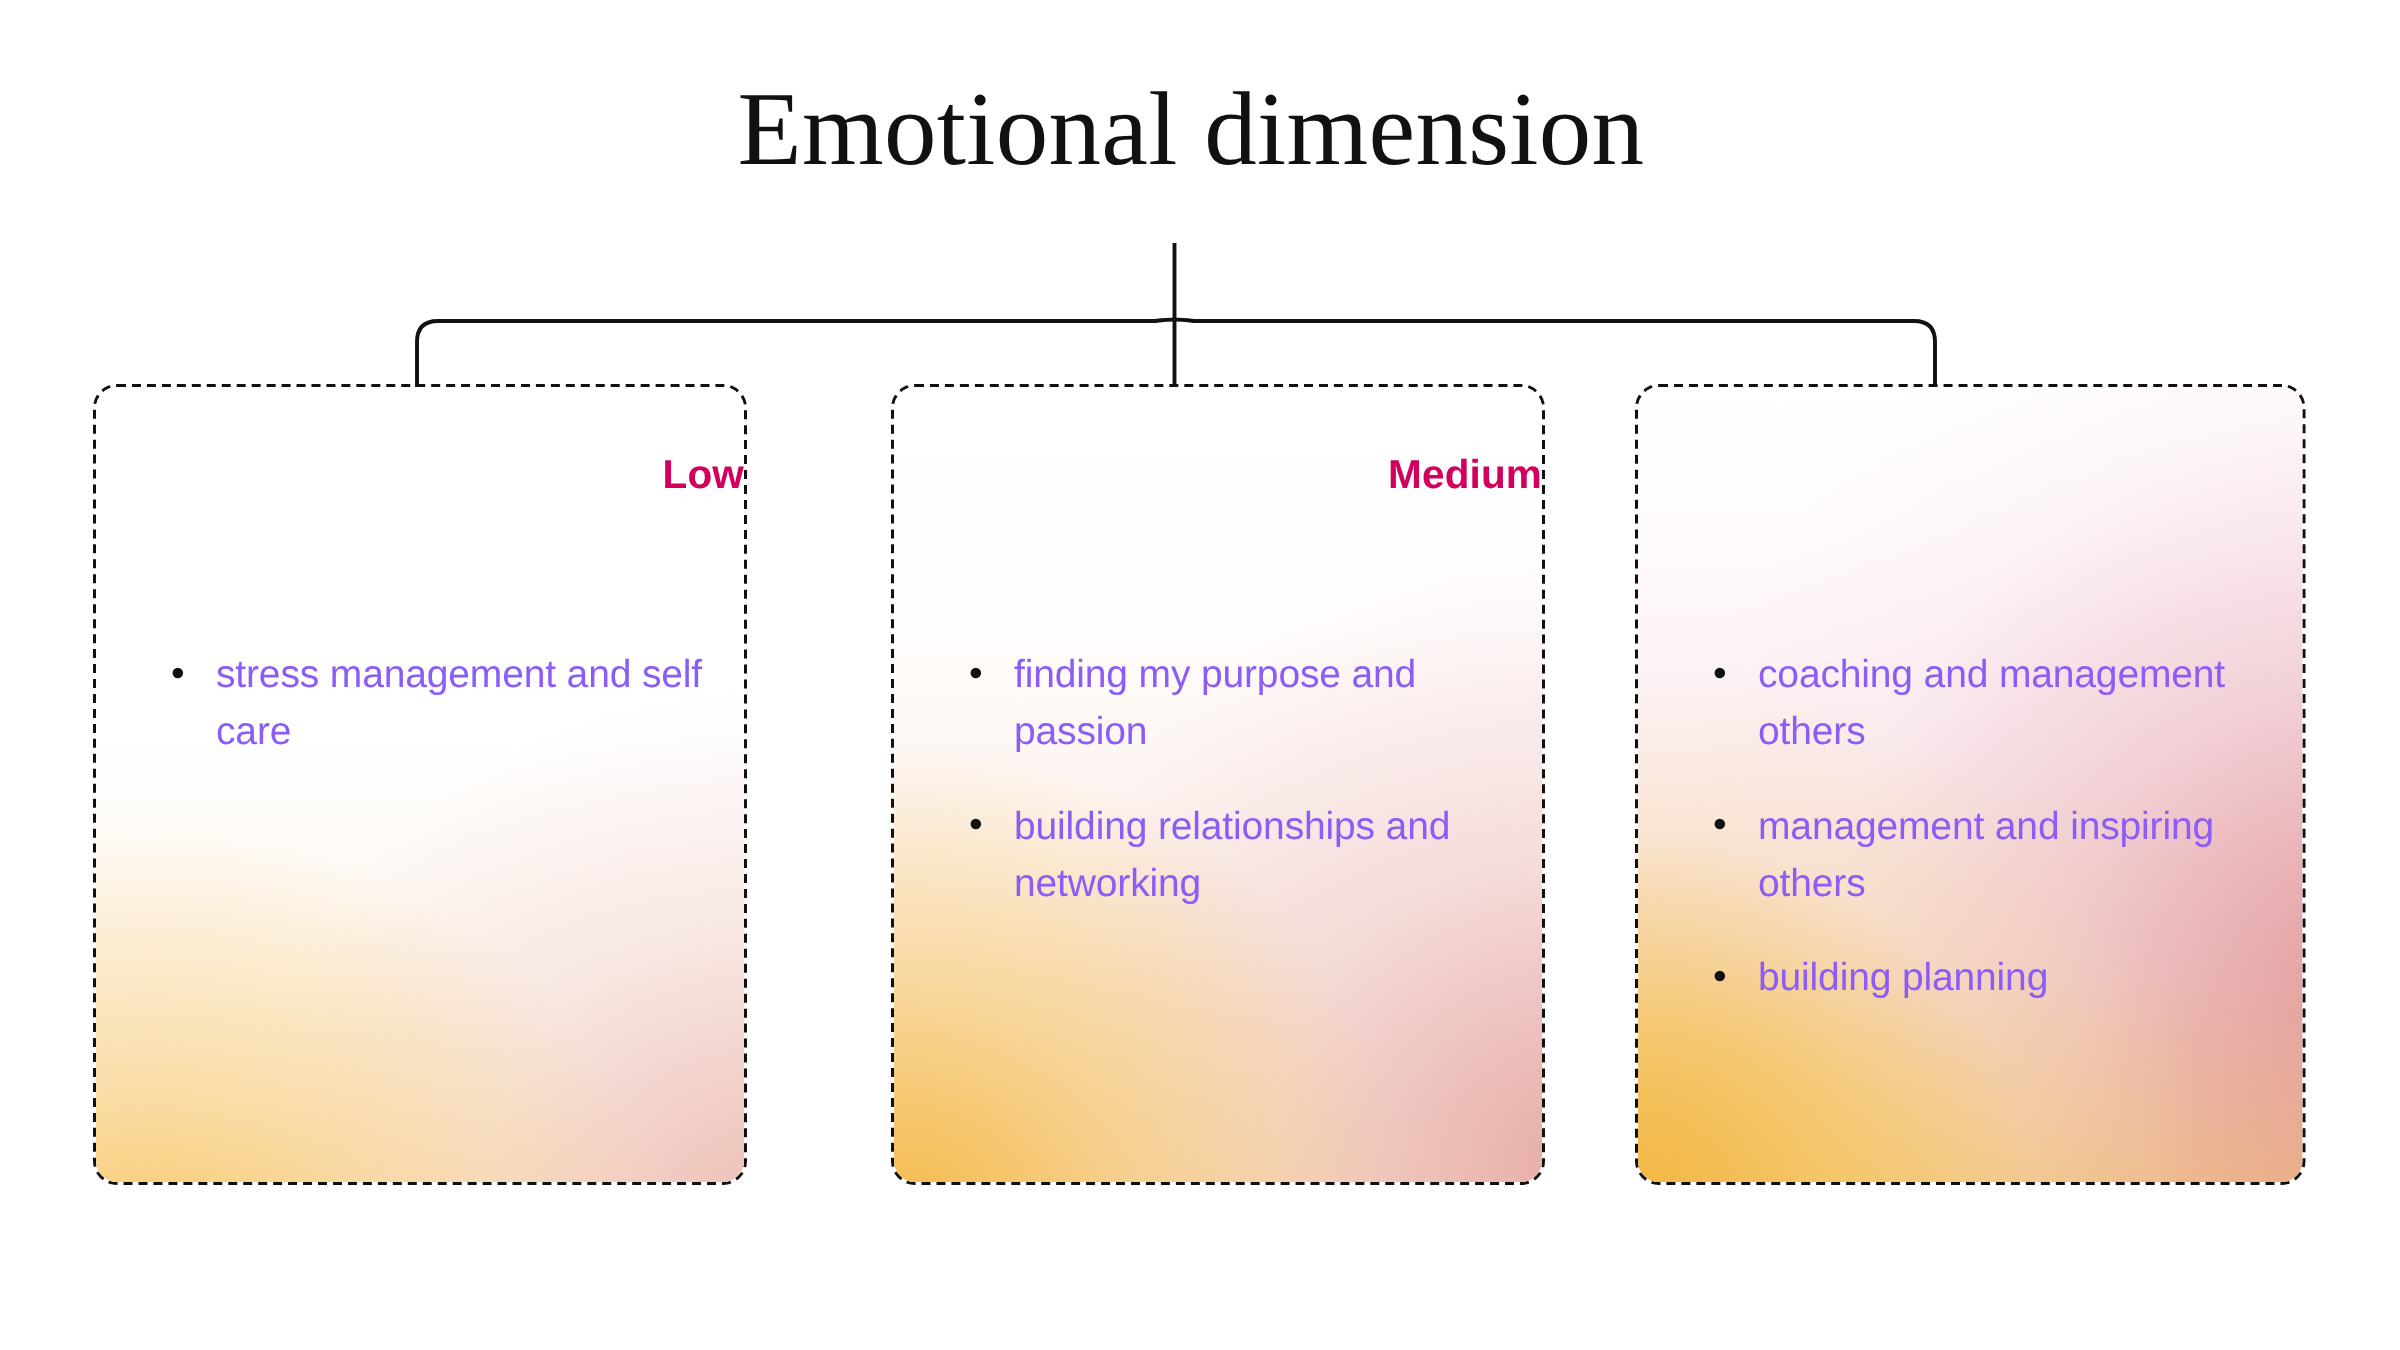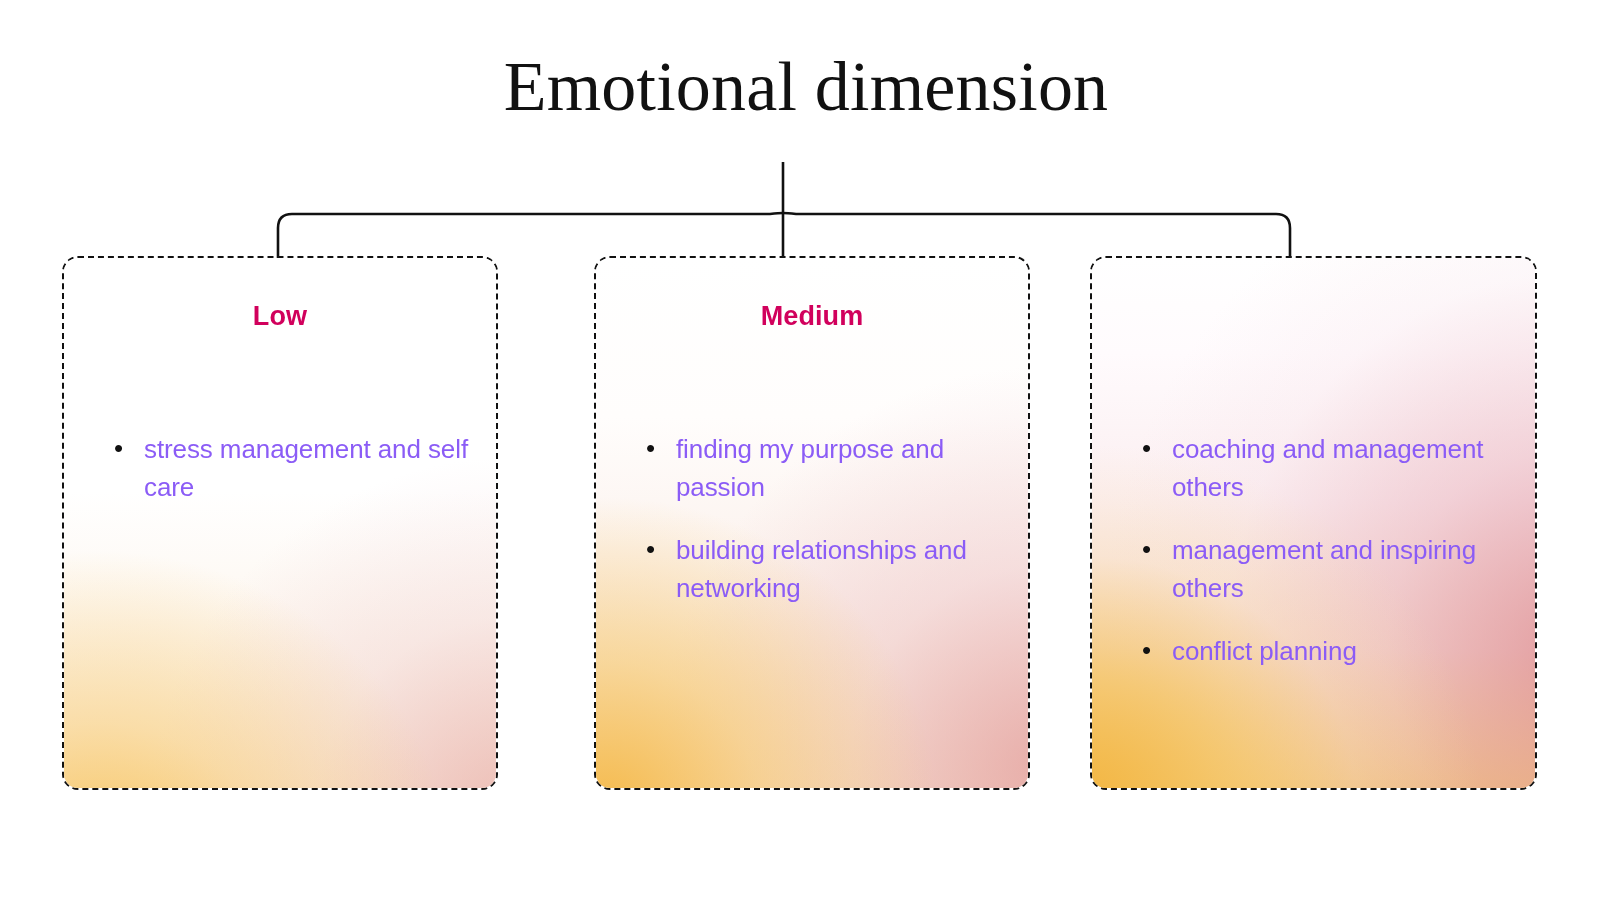--- a/index.html
+++ b/index.html
@@ -14,21 +14,21 @@
   #canvas {
     position:relative;
     width:1600px; height:900px;
     background:#ffffff;
     font-family:"Liberation Sans", sans-serif;
   }
 
   
   #page-title {
     position:absolute;
-    left:12px; top:52px;
+    left:0; top:52px;
     width:1588px;
     text-align:center;
     font-family:"Liberation Serif", serif;
     font-size:70px;
     font-weight:400;
     letter-spacing:0.2px;
     color:#111111;
     line-height:1.0;
     white-space:nowrap;
   }
@@ -57,21 +57,21 @@
 
   .card-inner {
     position:relative;
     z-index:1;
     width:100%; height:100%;
   }
 
   .card-title {
     position:absolute;
     top:44px; left:0; right:0;
-    text-align:center;
+    text-align:right;
     font-size:27px;
     font-weight:700;
     letter-spacing:0.1px;
     color:#D1005C;
     line-height:1.1;
   }
 
   .bullets {
     position:absolute;
     top:172px;
@@ -180,18 +180,18 @@
       </ul>
     </div>
   </div>
 
   <div class="card" id="card-high">
     <div class="card-bg" id="bg-high"></div>
     <div class="card-inner">
       <ul class="bullets">
         <li>coaching and management others</li>
         <li>management and inspiring others</li>
-        <li>conflict planning</li>
+        <li>building planning</li>
       </ul>
     </div>
   </div>
 
 </div>
 
 </body></html>

